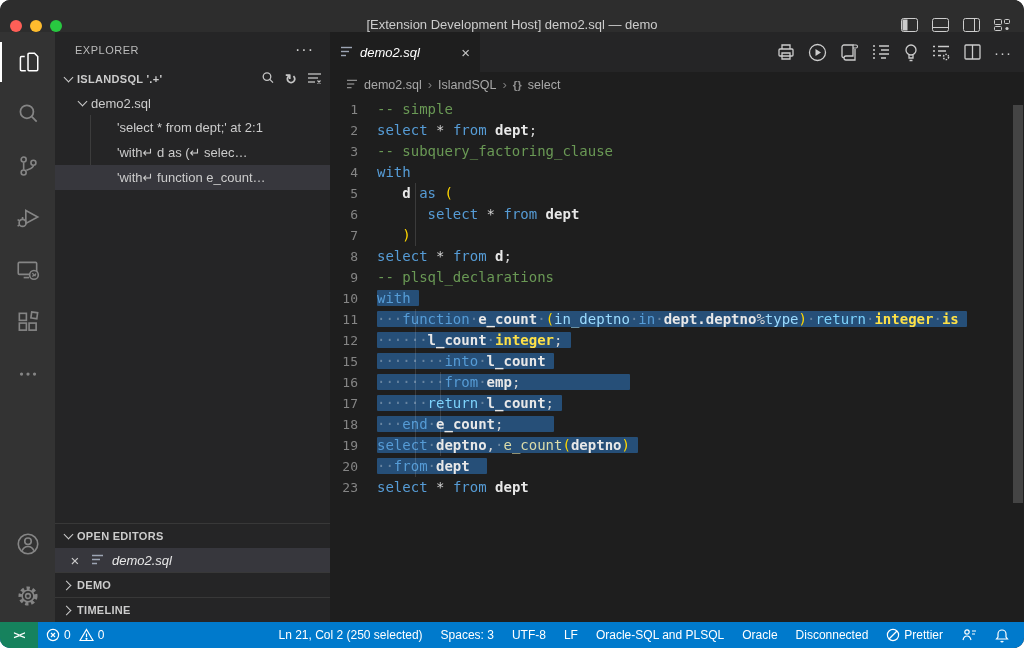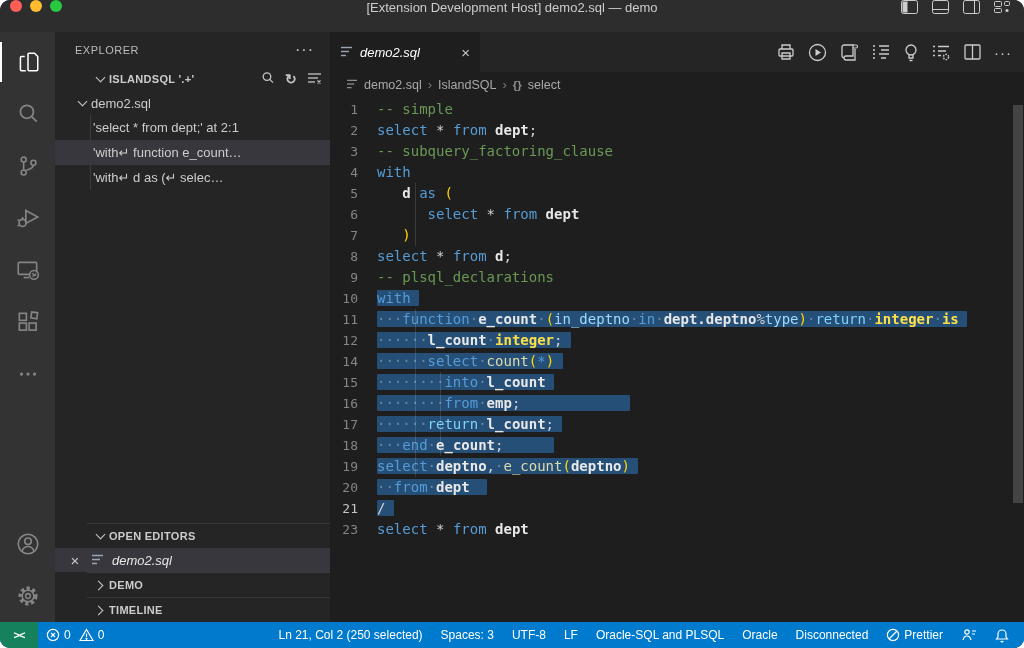--- a/index.html
+++ b/index.html
@@ -1,21 +1,21 @@
 <!DOCTYPE html>
 <html><head>
 <meta charset="utf-8">
 <style>
   * { margin:0; padding:0; box-sizing:border-box; }
   html,body { background:#ffffff; font-family:"Liberation Sans", sans-serif; }
   .window { width:1024px; height:648px; border-radius:10px; overflow:hidden;
             display:flex; flex-direction:column; background:#1e1e1e; position:relative; }
 
   
-  .titlebar { height:32px; background:#2d2d2d; display:flex; align-items:flex-start;
+  .titlebar { height:32px; background:#2d2d2d; display:flex; align-items:flex-end;
               position:relative; flex:0 0 auto;gap:32px; }
   .traffic { display:flex; gap:8px; padding-left:10px; width:90px; }
   .tl { width:12px; height:12px; border-radius:50%; }
   .tl.red{background:#ff5f57;} .tl.yellow{background:#febc2e;} .tl.green{background:#28c840;}
   .win-title { position:absolute; left:0; right:0; text-align:center; color:#cccccc;
                font-size:13px; pointer-events:none; }
   .layout-icons { margin-left:auto; display:flex; gap:14px; padding-right:14px; z-index:2; }
   .layout-icons svg { display:block; }
 
   
@@ -30,28 +30,28 @@
               width:2px; background:#ffffff; }
   .act-spacer { flex:1; }
 
   
   .sidebar { width:275px; background:#252526; color:#cccccc; display:flex;
              flex-direction:column; flex:0 0 auto; font-size:13px; }
   .sb-header { height:35px; display:flex; align-items:center; padding:0 16px 0 20px;
                font-size:11px; color:#bbbbbb; letter-spacing:.5px; }
   .sb-header .dots { margin-left:auto; font-size:16px; color:#cccccc; letter-spacing:1px; }
   .sect { display:flex; align-items:center; height:24px; padding:0 8px 0 4px;
-          font-weight:bold; font-size:11px; color:#cccccc; letter-spacing:.3px;margin-left:32px; }
+          font-weight:bold; font-size:11px; color:#cccccc; letter-spacing:.3px; }
   .sect .chev { margin:0 4px; }
   .sect-actions { margin-left:auto; display:flex; align-items:center; gap:10px; }
   .sect-actions .refresh { font-size:14px; color:#c5c5c5; }
   .tree { position:relative; }
   .tree-file { display:flex; align-items:center; height:24px; padding-left:22px; color:#cccccc; }
   .tree-file .chev { margin-right:4px; }
-  .tree-item { height:25px; line-height:25px; padding-left:38px; color:#cccccc;
+  .tree-item { height:25px; line-height:25px; padding-left:62px; color:#cccccc;
                white-space:nowrap; overflow:hidden; text-overflow:ellipsis; position:relative; }
   .tree-item.selected { background:#37373d; }
   .tree-guide { position:absolute; left:35px; top:24px; bottom:0; width:1px; background:#3c3c3c; }
   .sb-fill { flex:1; }
   .sect.bordered { border-top:1px solid #383838; height:25px; }
   .open-row { height:24px; display:flex; align-items:center; background:#37373d;
               padding-left:12px; gap:8px; }
   .open-row .fname { font-style:italic; color:#e7e7e7; }
   .open-row .close { color:#cccccc; font-size:15px; width:16px; text-align:center; }
 
@@ -244,22 +244,22 @@
       </div>
 
       <div class="tree">
         <div class="tree-file">
           <span class="chev down"></span>
           <span>demo2.sql</span>
         </div>
         <div class="tree-guide"></div>
         <div id="tree-items">
             <div class="tree-item">'select * from dept;' at 2:1</div>
+            <div class="tree-item">'with↵  d as (↵    selec…</div>
             <div class="tree-item selected">'with↵  function e_count…</div>
-            <div class="tree-item">'with↵  d as (↵    selec…</div>
           </div>
       </div>
 
       <div class="sb-fill"></div>
 
       <div class="sect bordered">
         <span class="chev down"></span>
         <span>OPEN EDITORS</span>
       </div>
       <div class="open-row">
@@ -378,28 +378,26 @@
             <div class="line"><span class="ln">3</span><span class="codeline"><span class="tok-cm">-- subquery_factoring_clause</span></span></div>
             <div class="line"><span class="ln">4</span><span class="codeline"><span class="tok-kw">with</span></span></div>
             <div class="line"><span class="ln">5</span><span class="codeline"><span class="tok-pl">   </span><span class="tok-id">d</span><span class="tok-pl"> </span><span class="tok-kw">as</span><span class="tok-pl"> </span><span class="tok-br">(</span></span></div>
             <div class="line"><span class="ln">6</span><span class="codeline"><span class="tok-pl">      </span><span class="tok-kw">select</span><span class="tok-pl"> * </span><span class="tok-kw">from</span><span class="tok-pl"> </span><span class="tok-id">dept</span></span></div>
             <div class="line"><span class="ln">7</span><span class="codeline"><span class="tok-pl">   </span><span class="tok-br">)</span></span></div>
             <div class="line"><span class="ln">8</span><span class="codeline"><span class="tok-kw">select</span><span class="tok-pl"> * </span><span class="tok-kw">from</span><span class="tok-pl"> </span><span class="tok-id">d</span><span class="tok-pl">;</span></span></div>
             <div class="line"><span class="ln">9</span><span class="codeline"><span class="tok-cm">-- plsql_declarations</span></span></div>
             <div class="line"><span class="ln">10</span><span class="codeline"><span class="sel"><span class="tok-kw">with</span><span>&nbsp;</span></span></span></div>
             <div class="line"><span class="ln">11</span><span class="codeline"><span class="sel"><span class="tok-ws">···</span><span class="tok-kw">function</span><span class="tok-ws">·</span><span class="tok-id">e_count</span><span class="tok-ws">·</span><span class="tok-br">(</span><span class="tok-pr">in_deptno</span><span class="tok-ws">·</span><span class="tok-kw">in</span><span class="tok-ws">·</span><span class="tok-id">dept.deptno</span><span class="tok-pl">%</span><span class="tok-pr">type</span><span class="tok-br">)</span><span class="tok-ws">·</span><span class="tok-pk">return</span><span class="tok-ws">·</span><span class="tok-tp">integer</span><span class="tok-ws">·</span><span class="tok-tp">is</span><span>&nbsp;</span></span></span></div>
             <div class="line"><span class="ln">12</span><span class="codeline"><span class="sel"><span class="tok-ws">······</span><span class="tok-id">l_count</span><span class="tok-ws">·</span><span class="tok-tp">integer</span><span class="tok-pl">;</span><span>&nbsp;</span></span></span></div>
-            <div class="line"><span class="ln">14</span><span class="codeline"><span class="sel"><span class="tok-ws">······</span><span class="tok-kw">select</span><span class="tok-ws">·</span><span class="tok-fn">count</span><span class="tok-br">(</span><span class="tok-kw">*</span><span class="tok-br">)</span><span>&nbsp;</span></span></span></div>
             <div class="line"><span class="ln">15</span><span class="codeline"><span class="sel"><span class="tok-ws">········</span><span class="tok-kw">into</span><span class="tok-ws">·</span><span class="tok-id">l_count</span><span>&nbsp;</span></span></span></div>
             <div class="line"><span class="ln">16</span><span class="codeline"><span class="sel"><span class="tok-ws">········</span><span class="tok-kw">from</span><span class="tok-ws">·</span><span class="tok-id">emp</span><span class="tok-pl">;</span><span>&nbsp;&nbsp;&nbsp;&nbsp;&nbsp;&nbsp;&nbsp;&nbsp;&nbsp;&nbsp;&nbsp;&nbsp;&nbsp;</span></span></span></div>
             <div class="line"><span class="ln">17</span><span class="codeline"><span class="sel"><span class="tok-ws">······</span><span class="tok-pk">return</span><span class="tok-ws">·</span><span class="tok-id">l_count</span><span class="tok-pl">;</span><span>&nbsp;</span></span></span></div>
             <div class="line"><span class="ln">18</span><span class="codeline"><span class="sel"><span class="tok-ws">···</span><span class="tok-kw">end</span><span class="tok-ws">·</span><span class="tok-id">e_count</span><span class="tok-pl">;</span><span>&nbsp;&nbsp;&nbsp;&nbsp;&nbsp;&nbsp;</span></span></span></div>
             <div class="line"><span class="ln">19</span><span class="codeline"><span class="sel"><span class="tok-kw">select</span><span class="tok-ws">·</span><span class="tok-id">deptno</span><span class="tok-pl">,</span><span class="tok-ws">·</span><span class="tok-fn">e_count</span><span class="tok-br">(</span><span class="tok-id">deptno</span><span class="tok-br">)</span><span>&nbsp;</span></span></span></div>
             <div class="line"><span class="ln">20</span><span class="codeline"><span class="sel"><span class="tok-ws">··</span><span class="tok-kw">from</span><span class="tok-ws">·</span><span class="tok-id">dept</span><span>&nbsp;&nbsp;</span></span></span></div>
-            <div class="line active"><span class="ln">21</span><span class="codeline"><span class="sel"><span class="tok-pl">/</span><span>&nbsp;</span></span></span></div>
             <div class="line"><span class="ln">23</span><span class="codeline"><span class="tok-kw">select</span><span class="tok-pl"> * </span><span class="tok-kw">from</span><span class="tok-pl"> </span><span class="tok-id">dept</span></span></div>
           </div>
         <div class="guide" style="left:85px; top:86px; height:63px;"></div>
         <div class="guide" style="left:85px; top:212px; height:168px;"></div>
         <div class="guide" style="left:110px; top:275px; height:84px;"></div>
         <div class="scroll-thumb"></div>
       </div>
     </div>
   </div>
 

